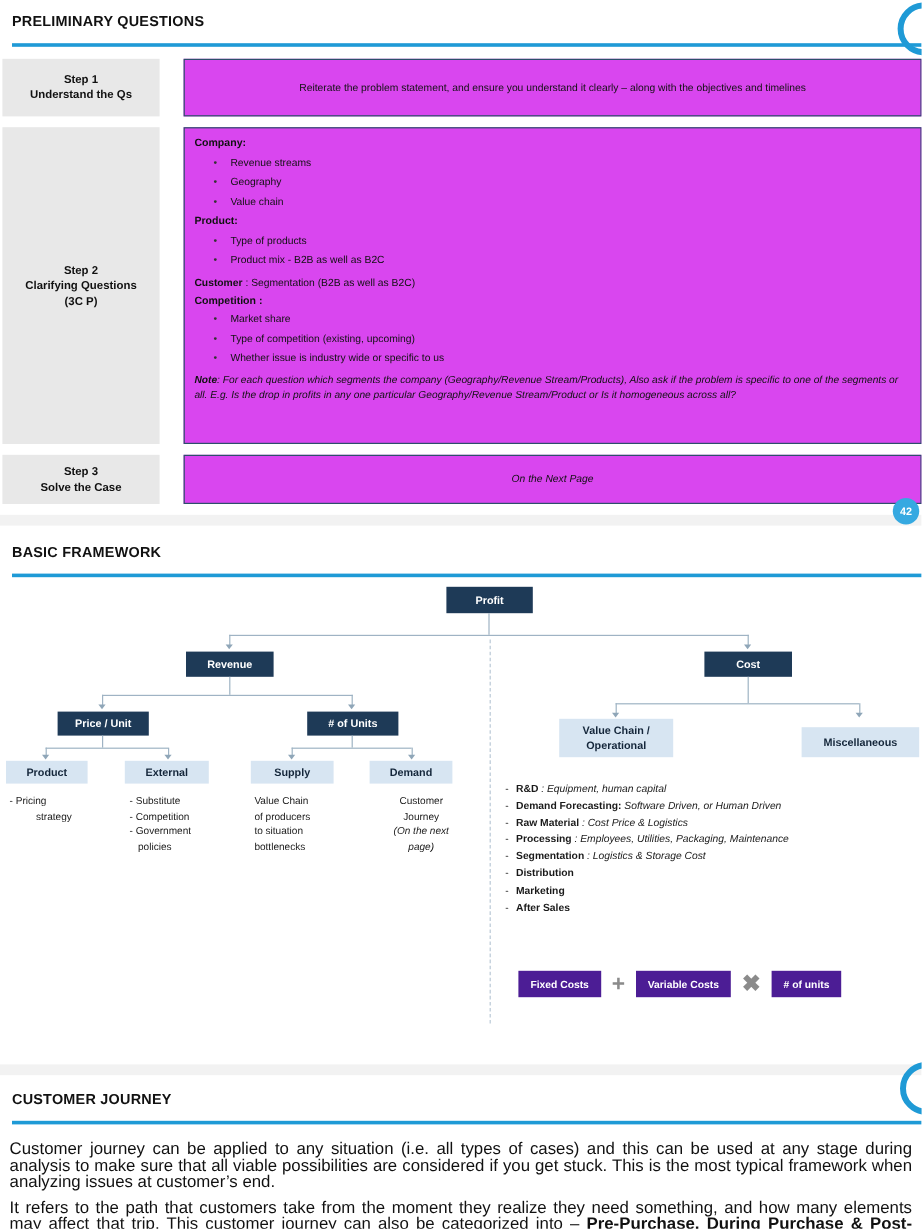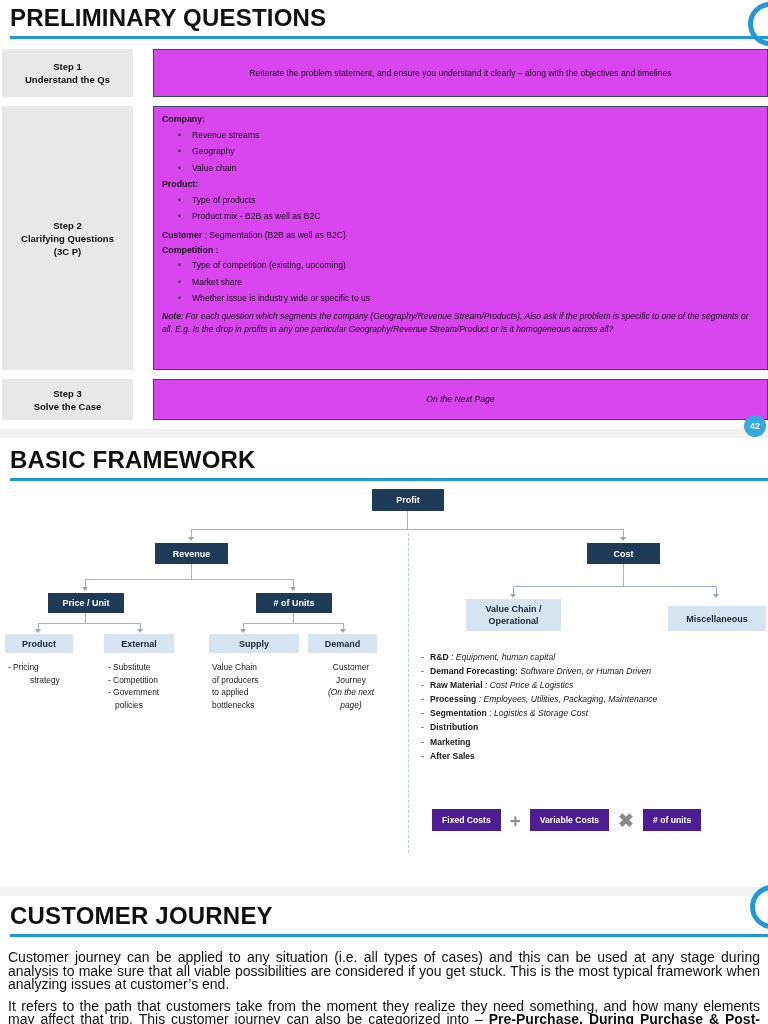--- a/index.html
+++ b/index.html
@@ -9,21 +9,21 @@
     font-family:"Liberation Sans", sans-serif;
     color:#1a1a1a;
     overflow:hidden;
     position:relative;
   }
   .slide{position:relative;width:768px;}
 
   
   .sec-head{position:relative;padding:6px 0 0 10px;}
   .sec-title{
-    font-size:24px;font-weight:bold;letter-spacing:.2px;color:#111;
+    font-size:12px;font-weight:bold;letter-spacing:.2px;color:#111;
     line-height:24px;
   }
   .sec-rule{height:3px;background:#1f9ad6;margin-top:6px;width:758px;}
 
   
   .ring{
     position:absolute;border-radius:50%;
     border:5px solid #1f9ad6;background:transparent;
   }
   .pagebadge{
@@ -143,22 +143,22 @@
         <div class="grp">Product:</div>
         <ul class="bul">
           <li>Type of products</li>
           <li>Product mix - B2B as well as B2C</li>
         </ul>
 
         <div class="inline-line"><span class="b">Customer</span><span> : Segmentation (B2B as well as B2C)</span></div>
 
         <div class="grp">Competition :</div>
         <ul class="bul">
+          <li>Market share</li>
           <li>Type of competition (existing, upcoming)</li>
-          <li>Market share</li>
           <li>Whether issue is industry wide or specific to us</li>
         </ul>
 
         <div class="note"><span class="b">Note</span><span>: For each question which segments the company (Geography/Revenue Stream/Products), Also ask if the problem is specific to one of the segments or all. E.g. Is the drop in profits in any one particular Geography/Revenue Stream/Product or Is it homogeneous across all?</span></div>
       </div>
     </div>
 
     <div class="step-row r3">
       <div class="step-label">
         <span>Step 3</span>
@@ -219,37 +219,37 @@
 
     <div class="conn v" style="left:293px;top:132px;height:10px;"></div>
     <div class="conn h" style="left:243px;top:142px;width:100px;"></div>
     <div class="conn v" style="left:243px;top:142px;height:8px;"></div>
     <div class="arrow" style="left:240px;top:148px;"></div>
     <div class="conn v" style="left:343px;top:142px;height:8px;"></div>
     <div class="arrow" style="left:340px;top:148px;"></div>
 
     <div class="node light" style="left:5px;top:153px;width:68px;height:19px;">Product</div>
     <div class="node light" style="left:104px;top:153px;width:70px;height:19px;">External</div>
-    <div class="node light" style="left:209px;top:153px;width:90px;height:19px;">Supply</div>
+    <div class="node light" style="left:209px;top:153px;width:69px;height:19px;">Supply</div>
     <div class="node light" style="left:308px;top:153px;width:69px;height:19px;">Demand</div>
 
     <div class="leaf" style="left:8px;top:180px;width:72px;">
       <span class="lt">- Pricing</span>
       <span class="lt" style="padding-left:22px;">strategy</span>
     </div>
     <div class="leaf" style="left:108px;top:180px;width:82px;">
       <span class="lt">- Substitute</span>
       <span class="lt">- Competition</span>
       <span class="lt">- Government</span>
       <span class="lt" style="padding-left:7px;">policies</span>
     </div>
     <div class="leaf" style="left:212px;top:180px;width:78px;">
       <span class="lt">Value Chain</span>
       <span class="lt">of producers</span>
-      <span class="lt">to applied</span>
+      <span class="lt">to situation</span>
       <span class="lt">bottlenecks</span>
     </div>
     <div class="leaf" style="left:312px;top:180px;width:78px;text-align:center;">
       <span class="lt">Customer</span>
       <span class="lt">Journey</span>
       <span class="lt it">(On the next</span>
       <span class="lt it">page)</span>
     </div>
 
     <div class="conn v" style="left:623px;top:83px;height:22px;"></div>

